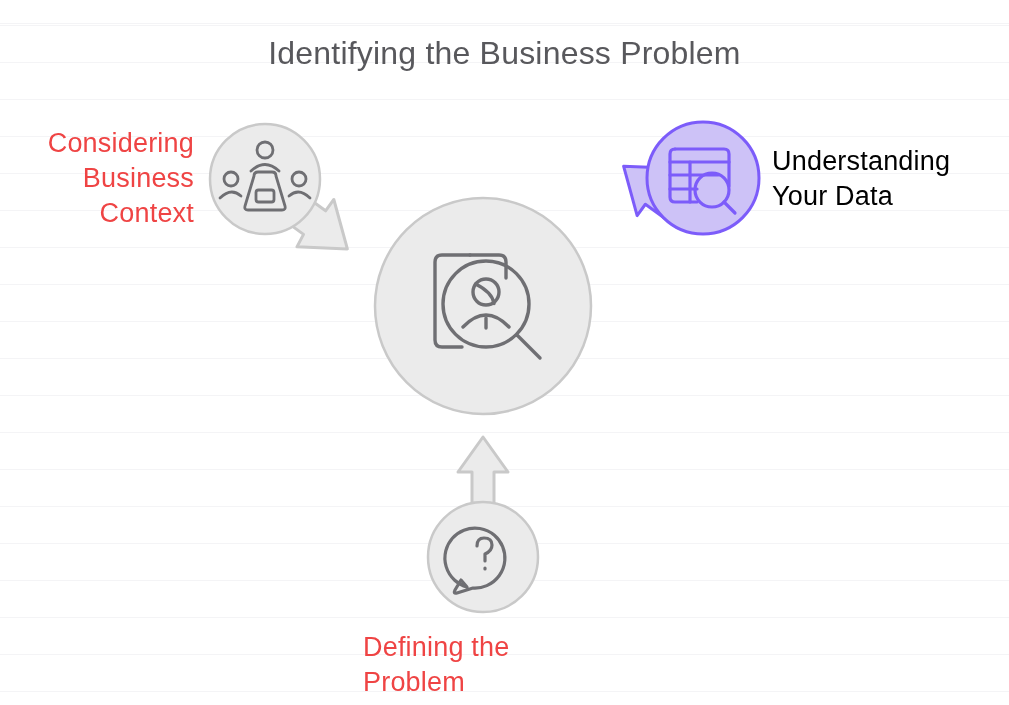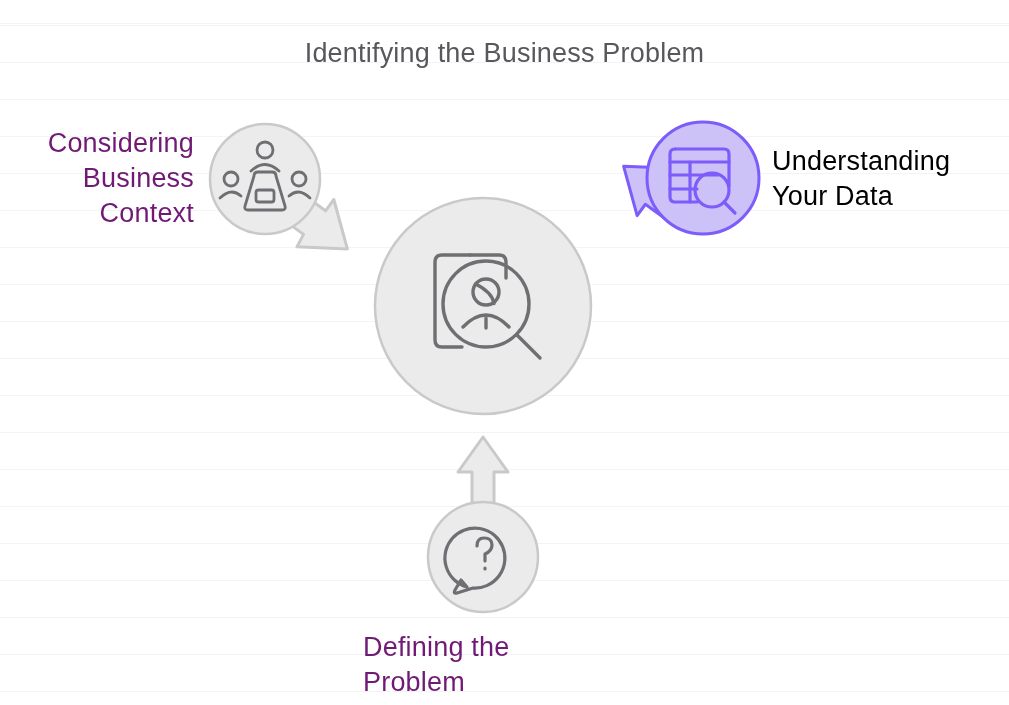--- a/index.html
+++ b/index.html
@@ -37,34 +37,34 @@
     background-position: 0 25px;
     pointer-events: none;
   }
   #diagram-svg {
     position: absolute;
     left: 0;
     top: 0;
   }
   .label {
     position: absolute;
-    color: #701a75;
+    color: #ef4444;
     font-size: 27px;
     line-height: 35px;
     letter-spacing: 0.2px;
     white-space: pre-line;
   }
   #page-title {
     position: absolute;
     left: 0;
     top: 36px;
     width: 1009px;
     text-align: center;
     color: #58585c;
-    font-size: 27px;
+    font-size: 32px;
     line-height: 34px;
     letter-spacing: 0.2px;
   }
   #label-left {
     left: 0px;
     top: 126px;
     width: 194px;
     text-align: right;
   }
   #label-right {

